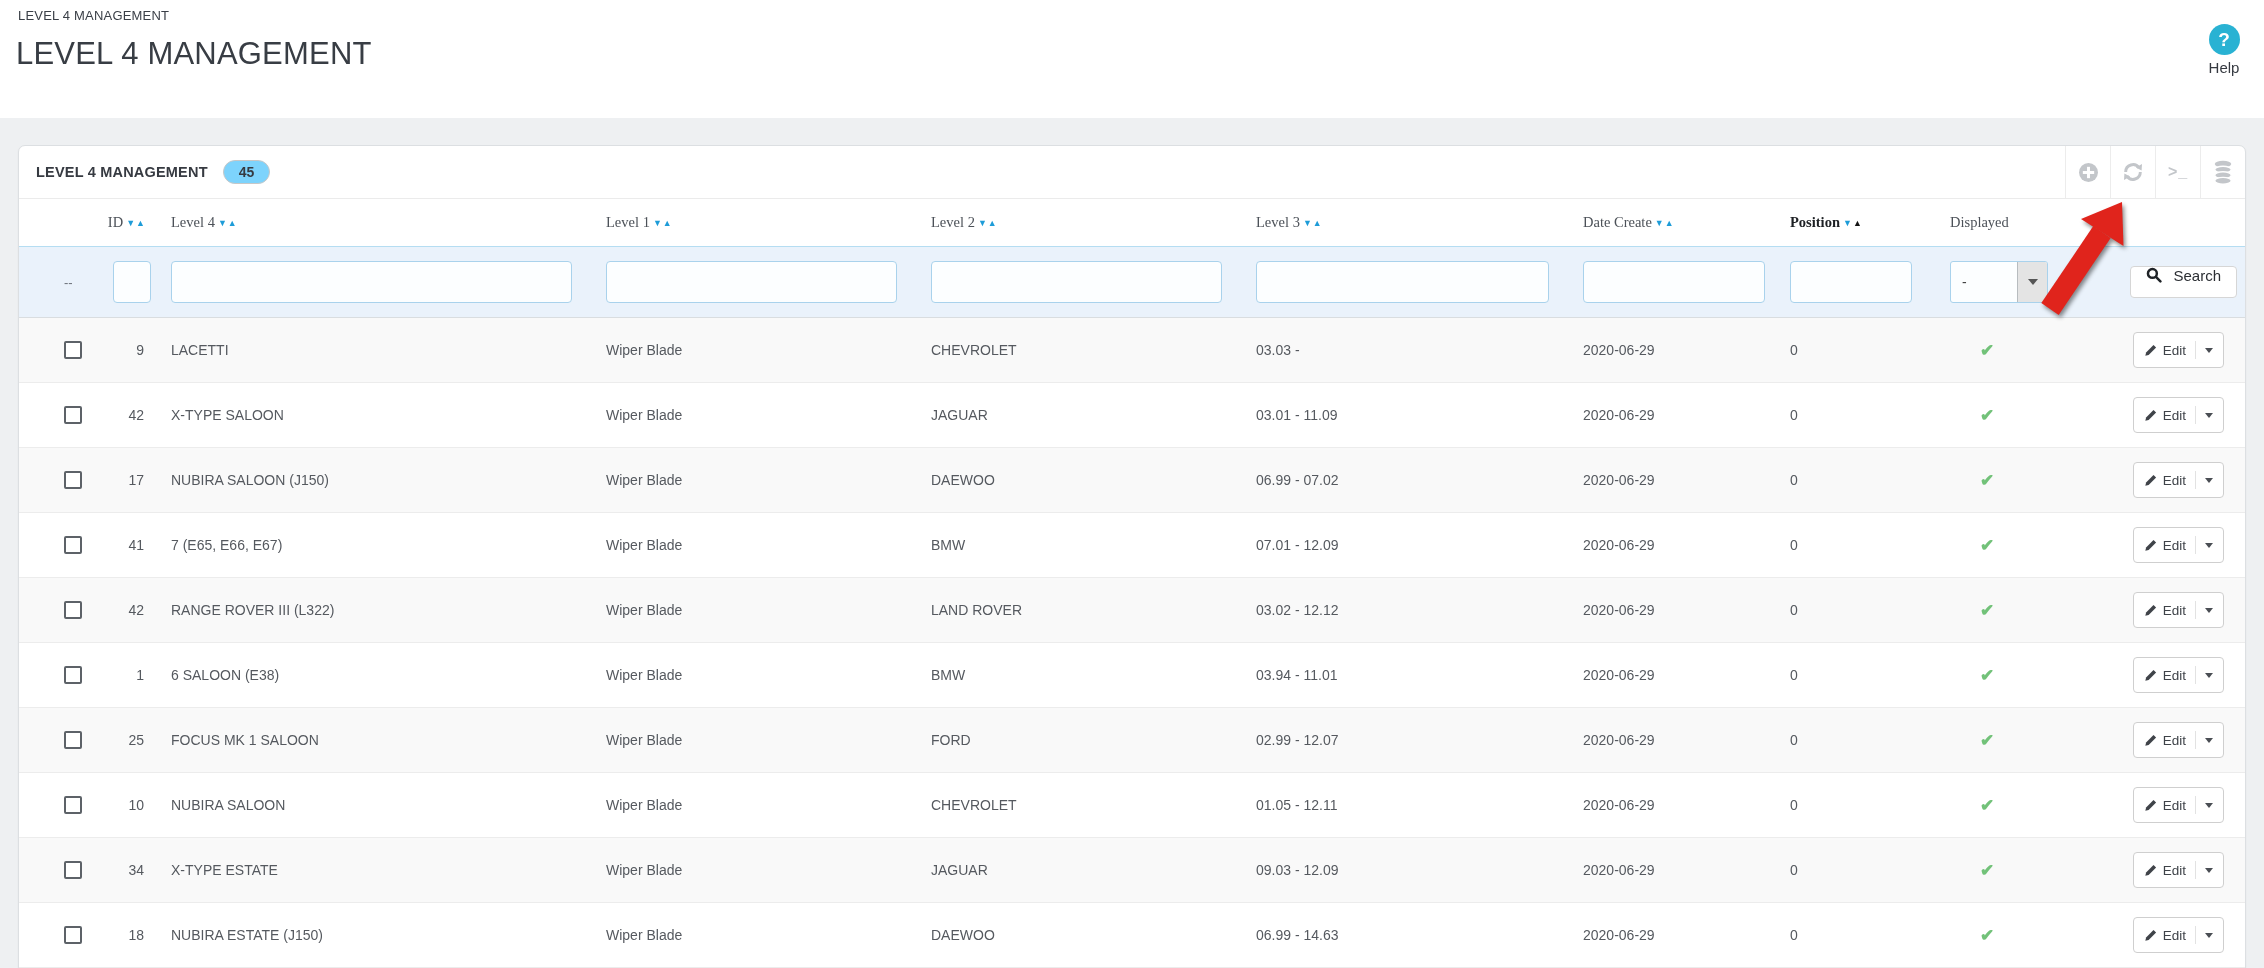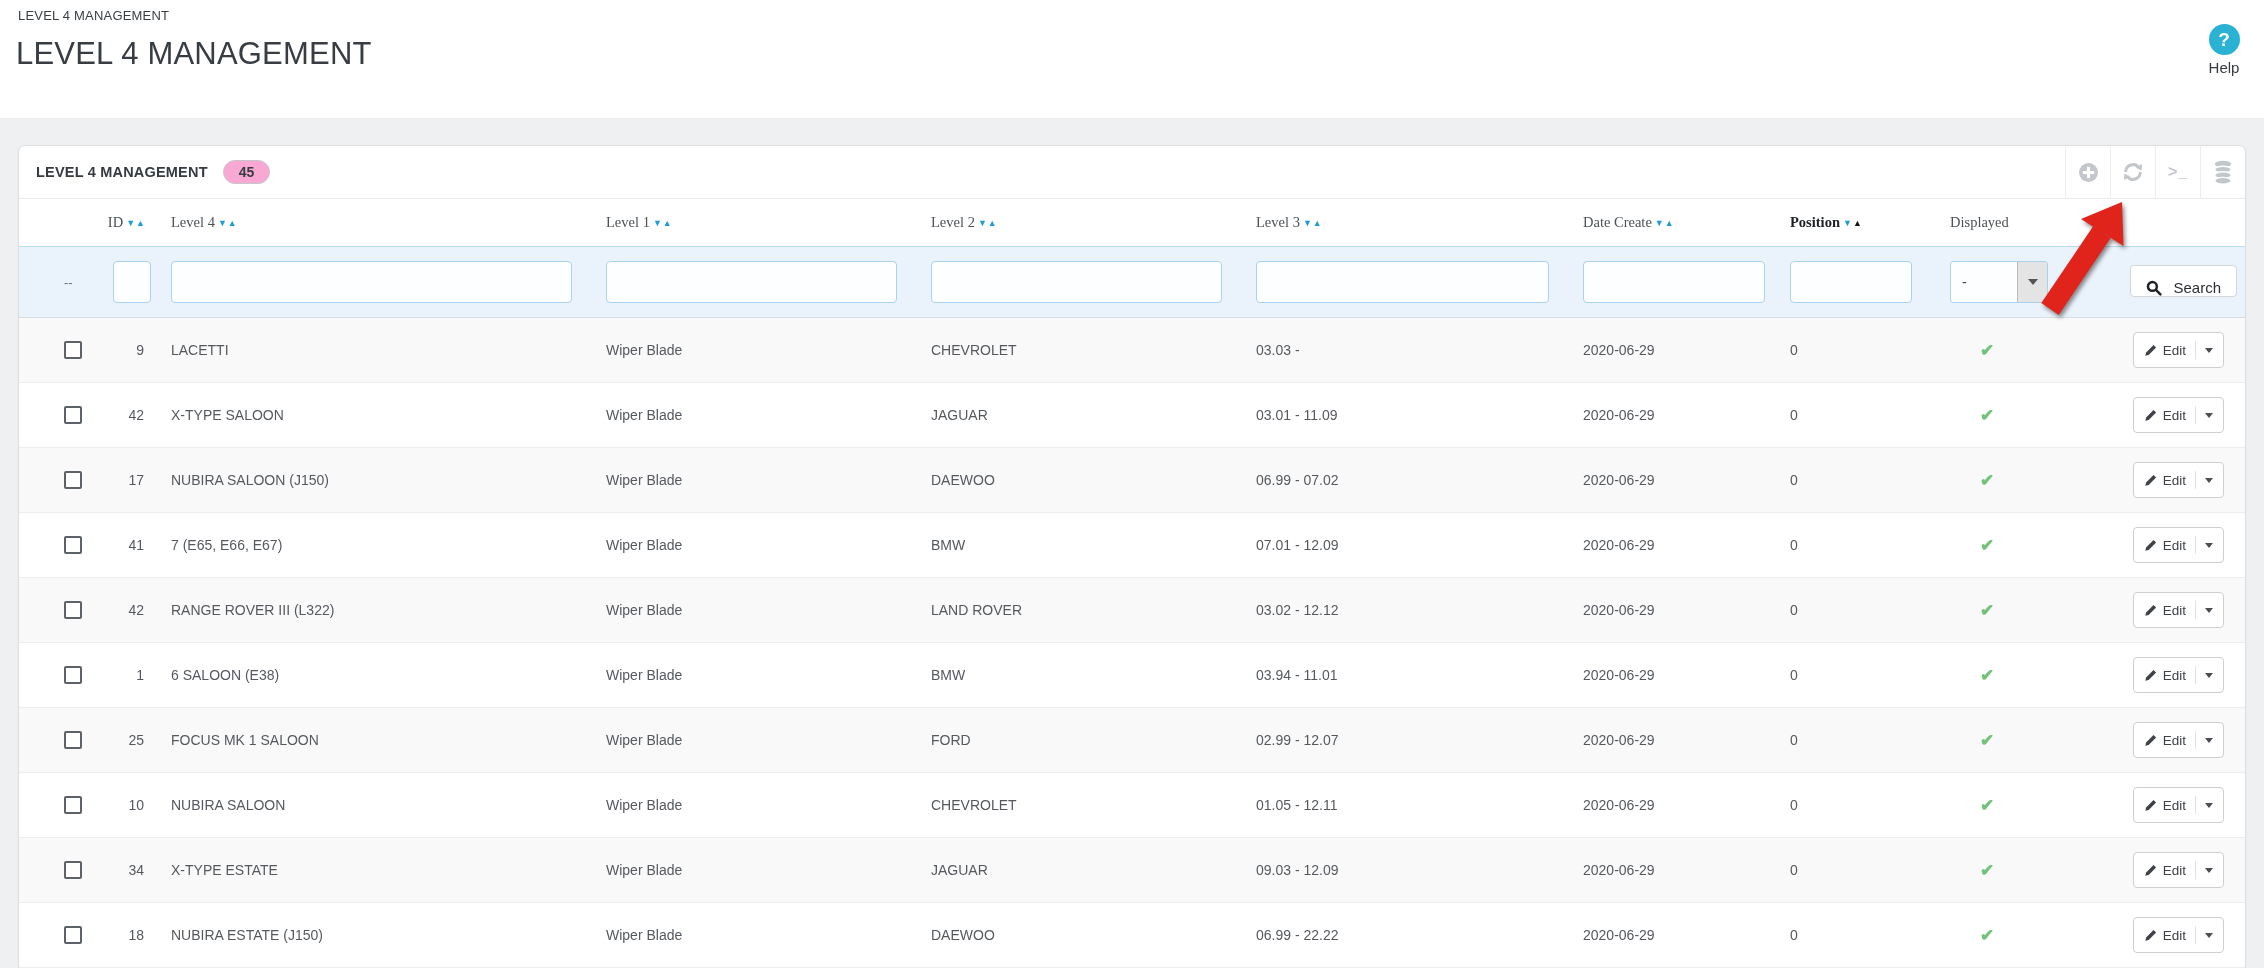--- a/index.html
+++ b/index.html
@@ -15,21 +15,21 @@
                  font-weight:bold; font-size:19px; line-height:31px; text-align:center; margin:0 auto; }
   .help-label { margin-top:4px; font-size:15px; color:#363a41; }
 
   
   .content { position:absolute; top:118px; left:0; right:0; bottom:-200px; background:#eef0f2; padding:27px 18px; }
   .panel { background:#fff; border:1px solid #dcdfe2; border-radius:7px; box-shadow:0 1px 2px rgba(0,0,0,.06); overflow:hidden; }
 
   .panel-header { position:relative; height:53px; display:flex; align-items:center; padding-left:17px;
                   border-bottom:1px solid #ebebeb; }
   .panel-title { font-size:14.5px; font-weight:bold; letter-spacing:.2px; color:#363a41; }
-  .count-badge { margin-left:15px; border:1px solid #c7c7c7; border-radius:14px; background:#f9a8d4;
+  .count-badge { margin-left:15px; border:1px solid #c7c7c7; border-radius:14px; background:#7dd3fc;
                  padding:3px 15px; font-size:14px; font-weight:bold; color:#363a41; }
   .toolbar { position:absolute; right:0; top:0; bottom:0; display:flex; }
   .tool { width:45px; display:flex; align-items:center; justify-content:center; border-left:1px solid #ececec; cursor:pointer; }
   .tool .term { font-size:16px; font-weight:bold; color:#c3c6ca; letter-spacing:1px; }
 
   
   table { border-collapse:collapse; table-layout:fixed; width:2228px; }
   th { text-align:left; font-weight:400; font-size:14.5px; color:#4c5158; padding:15px 0 15px 12px; white-space:nowrap;font-family:Liberation Serif, serif; }
   th.bold .col-label { font-weight:bold; color:#1d2024; }
   th.c-id-h { text-align:right; padding-right:14px; padding-left:0; }
@@ -45,21 +45,21 @@
   td.f-id { text-align:right; padding-right:8px !important; padding-left:0 !important; }
   .f-input.id-w { width:38px; padding:0 4px; }
   .f-input.date-w { width:182px; }
   .f-input.pos-w { width:122px; }
   .select-box { width:98px; height:42px; border:1px solid #a9d2ec; border-radius:3px; background:#fcfeff;
                 display:inline-flex; align-items:stretch; cursor:pointer; overflow:hidden; }
   .select-value { flex:1; font-size:14px; color:#444; display:flex; align-items:center; padding-left:11px; }
   .select-chev { width:30px; background:#e4e4e4; border-left:1px solid #b7bcbf; display:flex; align-items:center; justify-content:center; }
   .select-chev i { width:0; height:0; border-left:5px solid transparent; border-right:5px solid transparent; border-top:6px solid #555; }
   td.f-act { text-align:right; padding-right:10px !important; }
-  .search-btn { display:inline-flex; align-items:flex-end; gap:11px; height:32px; padding:0 15px;
+  .search-btn { display:inline-flex; align-items:flex-start; gap:11px; height:32px; padding:0 15px;
                 background:#fff; border:1px solid #d6d6d6; border-radius:4px; font-size:15px; color:#2b2e33; cursor:pointer; }
 
   tbody td { font-size:14px; color:#55595f; padding:14px 0 14px 12px; border-bottom:1px solid #ececec;
              white-space:nowrap; overflow:hidden; }
   tbody tr.odd td { background:#f9f9f9; }
   td.c-check { padding-left:45px; }
   .cb { display:block; width:18px; height:18px; border:2px solid #5d6268; border-radius:2px; background:#fff; cursor:pointer; }
   td.c-id { text-align:right; padding-right:15px; padding-left:0; color:#55595f; }
   td.c-disp { padding-left:42px; }
   .check { color:#72c279; font-size:17px; font-weight:bold; cursor:pointer; }
@@ -368,21 +368,21 @@
               </div></td>
           </tr>
           <tr class="even">
             <td class="c-check">
               <span class="cb"></span>
             </td>
             <td class="c-id">18</td>
             <td>NUBIRA ESTATE (J150)</td>
             <td>Wiper Blade</td>
             <td>DAEWOO</td>
-            <td>06.99 - 22.22</td>
+            <td>06.99 - 14.63</td>
             <td>2020-06-29</td>
             <td>0</td>
             <td class="c-disp"><span class="check">✔</span></td>
             <td class="c-act"><div class="edit-btn">
                 <svg width="13" height="13" viewBox="0 0 16 16">
                   <path d="M11.7 1.1l3.2 3.2L5.7 13.5l-4.1 1 1-4.1z" fill="#3f4349"></path>
                 </svg>
                 <span>Edit</span>
                 <span class="sep"></span>
                 <span class="caret"></span>

